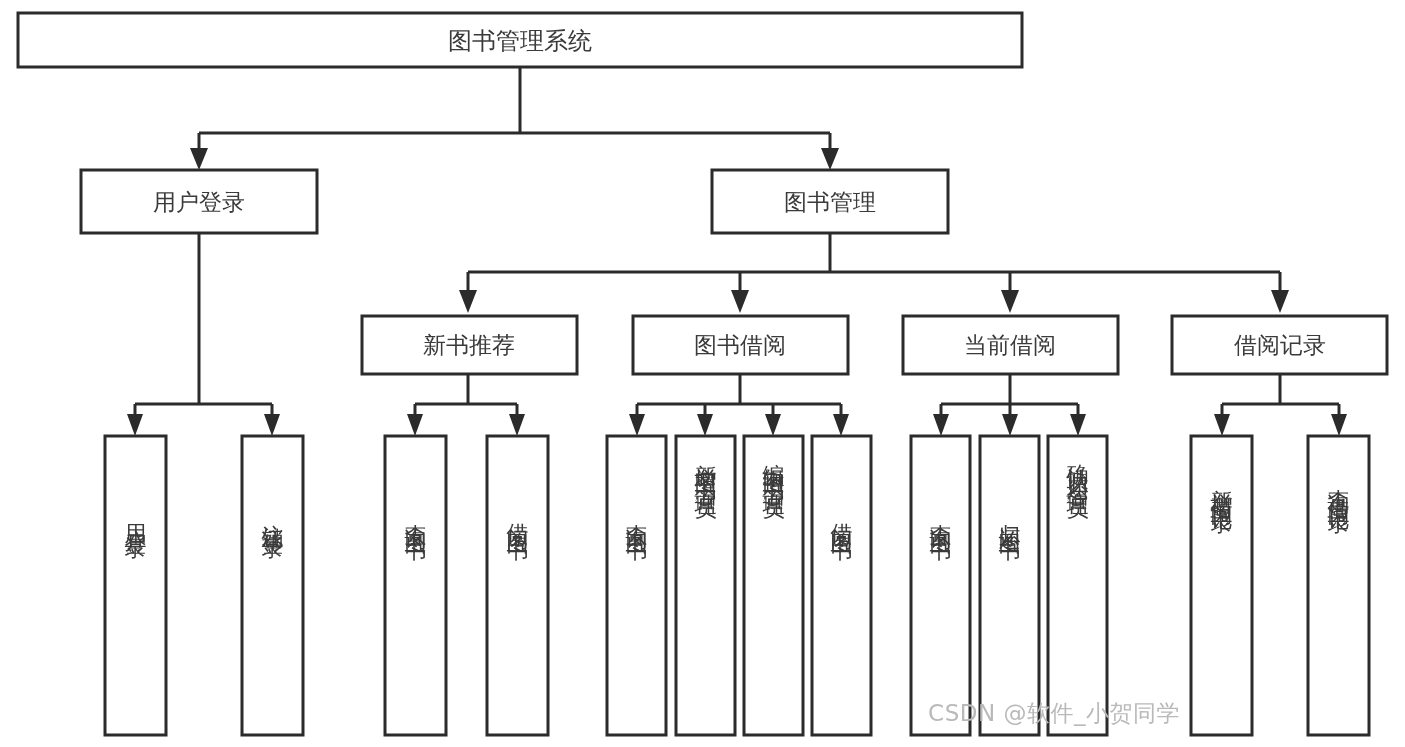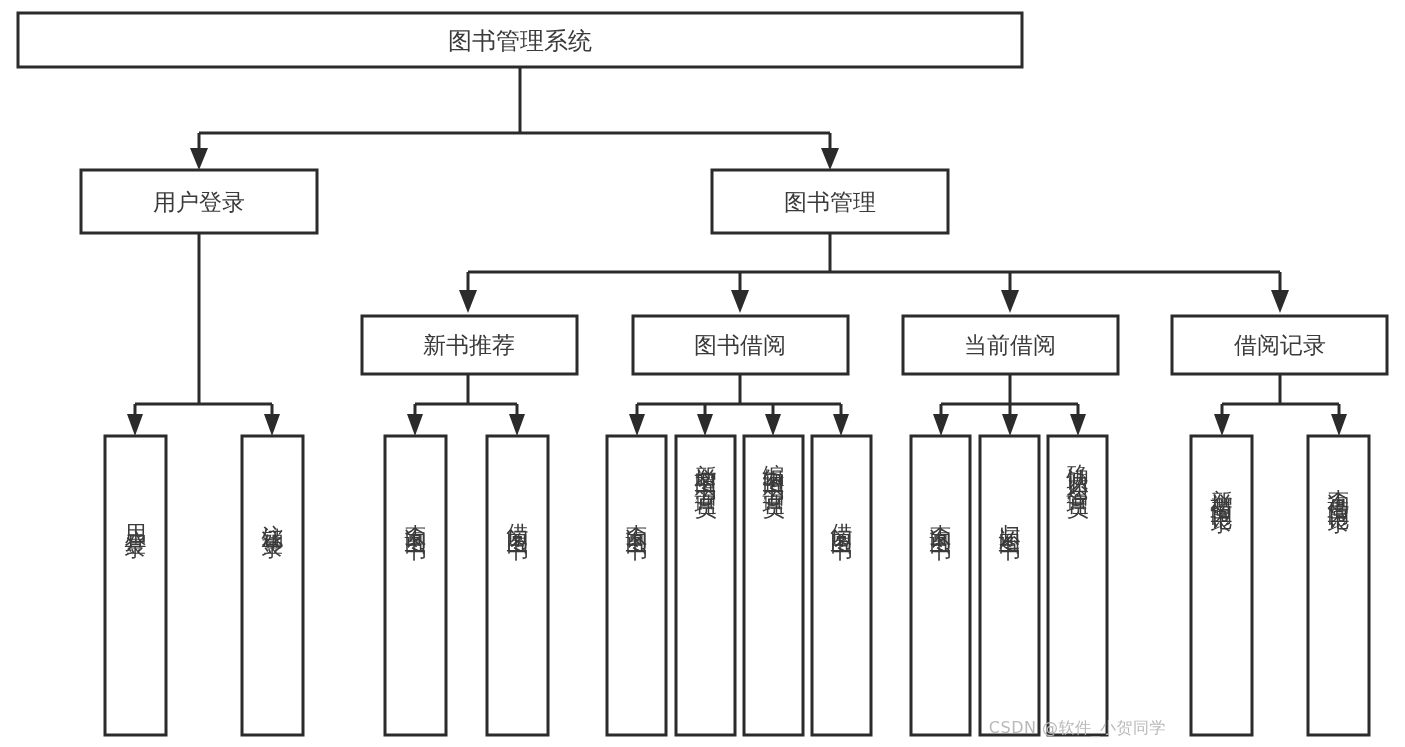--- a/index.html
+++ b/index.html
@@ -11,20 +11,21 @@
     width: 1405px;
     height: 747px;
     font-family: "DejaVu Sans", "Liberation Sans", sans-serif;
     overflow: hidden;
     position: relative;
   }
   #diagram-root {
     position: relative;
     width: 1174px;
     height: 747px;
+    padding-left: 14px;
   }
   svg.chart-svg {
     position: absolute;
     top: 0;
     left: 0;
     width: 1405px;
     height: 747px;
     display: block;
   }
   .node-box {
@@ -71,23 +72,23 @@
     font-size: 22px;
     line-height: 1;
     letter-spacing: 5px;
     color: #3a3a3a;
     white-space: nowrap;
     text-align: center;
   }
   .watermark {
     position: absolute;
     right: 8px;
-    bottom: 8px;
-    font-family: "DejaVu Sans", "Liberation Sans", sans-serif;
-    font-size: 16px;
+    bottom: 18px;
+    font-family: "DejaVu Sans", "Liberation Sans", sans-serif;
+    font-size: 23px;
     color: #b9b9b9;
     letter-spacing: 0.5px;
     white-space: nowrap;
   }
 </style>
 </head>
 <body>
 
 <div id="diagram-root">
 

